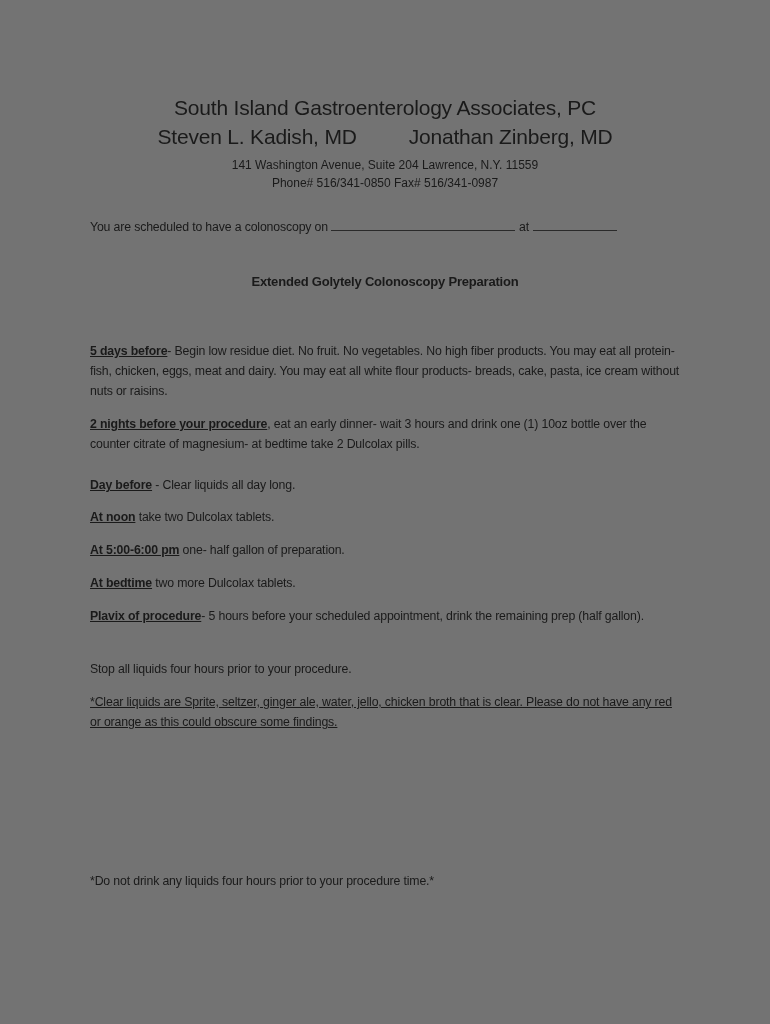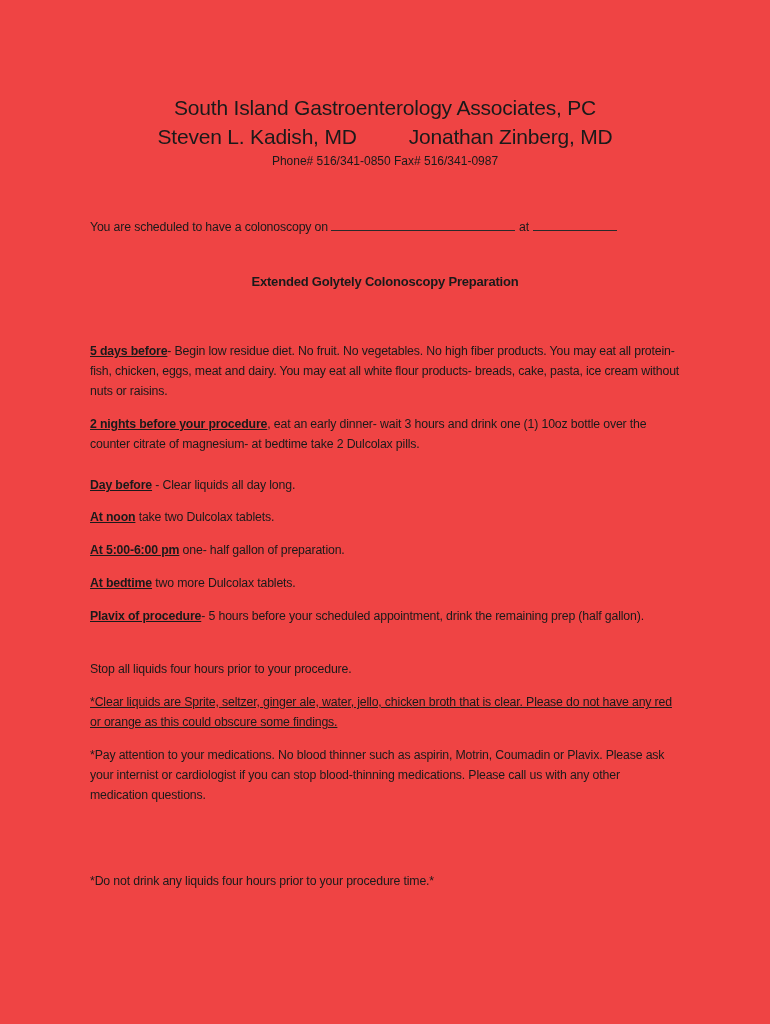--- a/index.html
+++ b/index.html
@@ -12,21 +12,21 @@
       height: 1024px;
       position: relative;
       overflow: hidden;
       color: #1a1a1a;
       font-family: "Liberation Sans", "DejaVu Sans", sans-serif;
     }
     .page {
       position: absolute;
       left: 0; top: 0;
       width: 770px; height: 1024px;
-      background: #ef4444;
+      background: #737373;
     }
     .header {
       position: absolute;
       left: 0; width: 770px;
       top: 94px;
       text-align: center;
     }
     .org-name {
       font-size: 21px;
       line-height: 28px;
@@ -98,20 +98,21 @@
     }
   </style>
 </head>
 <body>
 
 <div class="page">
 
   <div class="header">
     <div class="org-name">South Island Gastroenterology Associates, PC</div>
     <div class="doctors"><span>Steven L. Kadish, MD</span><span class="gap"></span><span>Jonathan Zinberg, MD</span></div>
+    <div class="address">141 Washington Avenue, Suite 204 Lawrence, N.Y. 11559</div>
     <div class="phone">Phone# 516/341-0850 Fax# 516/341-0987</div>
   </div>
 
   <div class="schedule-line"><span>You are scheduled to have a colonoscopy on</span><span class="blank blank-date"></span><span>at</span><span class="blank blank-time"></span></div>
 
   <div class="title">Extended Golytely Colonoscopy Preparation</div>
 
   <div class="body-text" style="top:341px;">
     <p><span class="lead">5 days before</span><span>- Begin low residue diet. No fruit. No vegetables. No high fiber products. You may eat all protein- fish, chicken, eggs, meat and dairy. You may eat all white flour products- breads, cake, pasta, ice cream without nuts or raisins.</span></p>
   </div>
@@ -141,22 +142,19 @@
   </div>
 
   <div class="body-text" style="top:659px;">
     <p>Stop all liquids four hours prior to your procedure.</p>
   </div>
 
   <div class="body-text" style="top:692px; width:585px;text-decoration:underline;">
     <p>*Clear liquids are Sprite, seltzer, ginger ale, water, jello, chicken broth that is clear. Please do not have any red or orange as this could obscure some findings.</p>
   </div>
 
-  <div class="body-text" style="top:745px; width:585px;">
-    <p>*Pay attention to your medications. No blood thinner such as aspirin, Motrin, Coumadin or Plavix. Please ask your internist or cardiologist if you can stop blood-thinning medications. Please call us with any other medication questions.</p>
-  </div>
 
 
   <div class="body-text" style="top:871px;">
     <p>*Do not drink any liquids four hours prior to your procedure time.*</p>
   </div>
 
 </div>
 
 </body></html>

